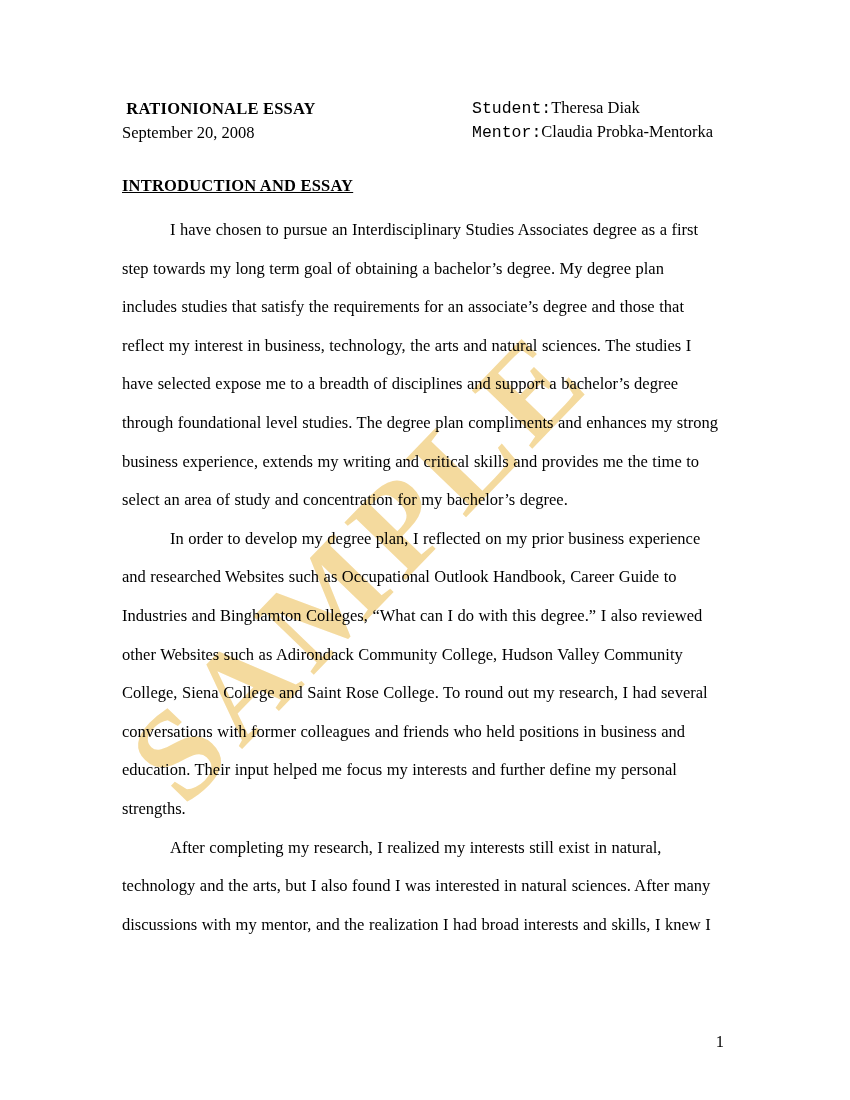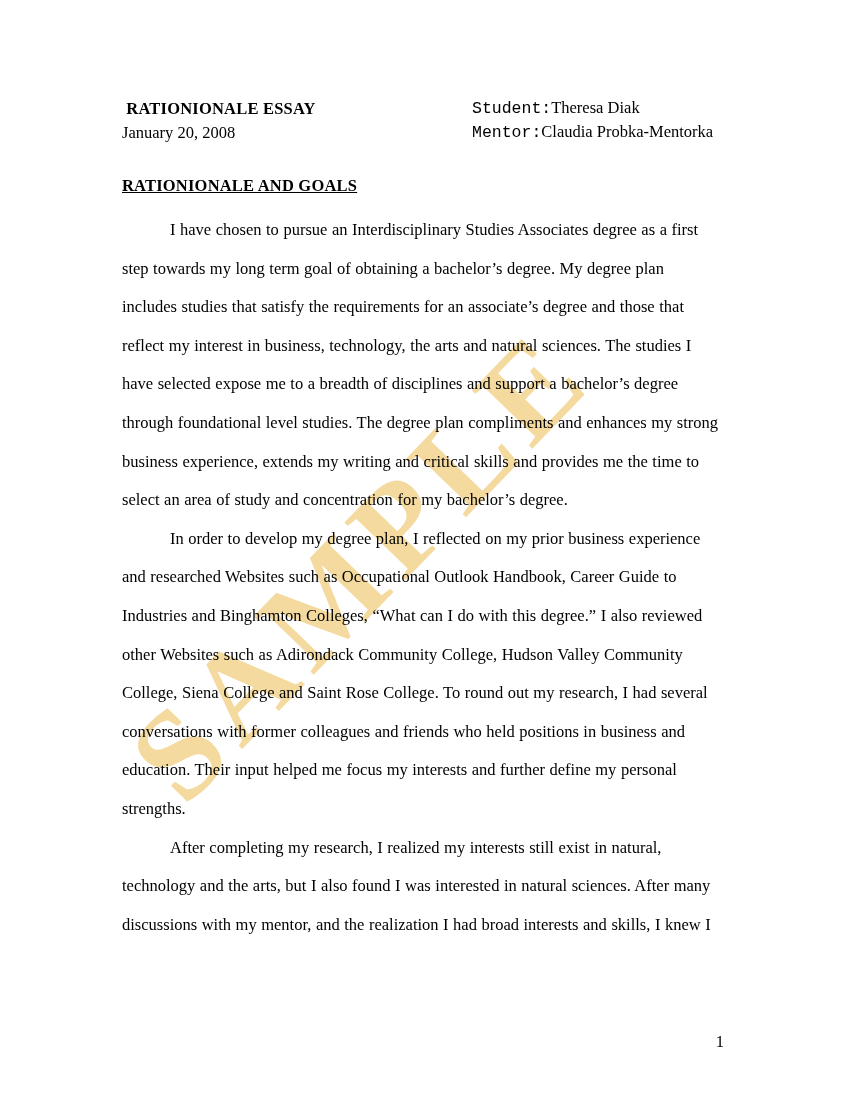--- a/index.html
+++ b/index.html
@@ -139,29 +139,29 @@
       <div class="header-row">
         <div class="header-left">
           <span class="doc-title">RATIONIONALE ESSAY</span>
         </div>
         <div class="header-right">
           <span class="meta-label">Student:</span><span class="meta-value">Theresa Diak</span>
         </div>
       </div>
       <div class="header-row">
         <div class="header-left">
-          <span>January 20, 2008</span>
+          <span>September 20, 2008</span>
         </div>
         <div class="header-right">
           <span class="meta-label">Mentor:</span><span class="meta-value">Claudia Probka-Mentorka</span>
         </div>
       </div>
     </div>
 
-    <div class="section-heading">RATIONIONALE AND GOALS</div>
+    <div class="section-heading">INTRODUCTION AND ESSAY</div>
 
     <div class="body-text">
       <p>I have chosen to pursue an Interdisciplinary Studies Associates degree as a first step towards my long term goal of obtaining a bachelor’s degree.  My degree plan includes studies that satisfy the requirements for an associate’s degree and those that reflect my interest in business, technology, the arts and natural sciences. The studies I have selected expose me to a breadth of disciplines and support a bachelor’s degree through foundational level studies.  The degree plan compliments and enhances my strong business experience, extends my writing and critical skills and provides me the time to select an area of study and concentration for my bachelor’s degree.</p>
       <p>In order to develop my degree plan, I reflected on my prior business experience and researched Websites such as Occupational Outlook Handbook, Career Guide to Industries and Binghamton Colleges, “What can I do with this degree.”  I also reviewed other Websites such as Adirondack Community College, Hudson Valley Community College, Siena College and Saint Rose College.  To round out my research, I had several conversations with former colleagues and friends who held positions in business and education.  Their input helped me focus my interests and further define my personal strengths.</p>
       <p>After completing my research, I realized my interests still exist in natural, technology and the arts, but I also found I was interested in natural sciences.  After many discussions with my mentor, and the realization I had broad interests and skills, I knew I</p>
     </div>
 
   </div>
 
   <div class="page-number">1</div>

